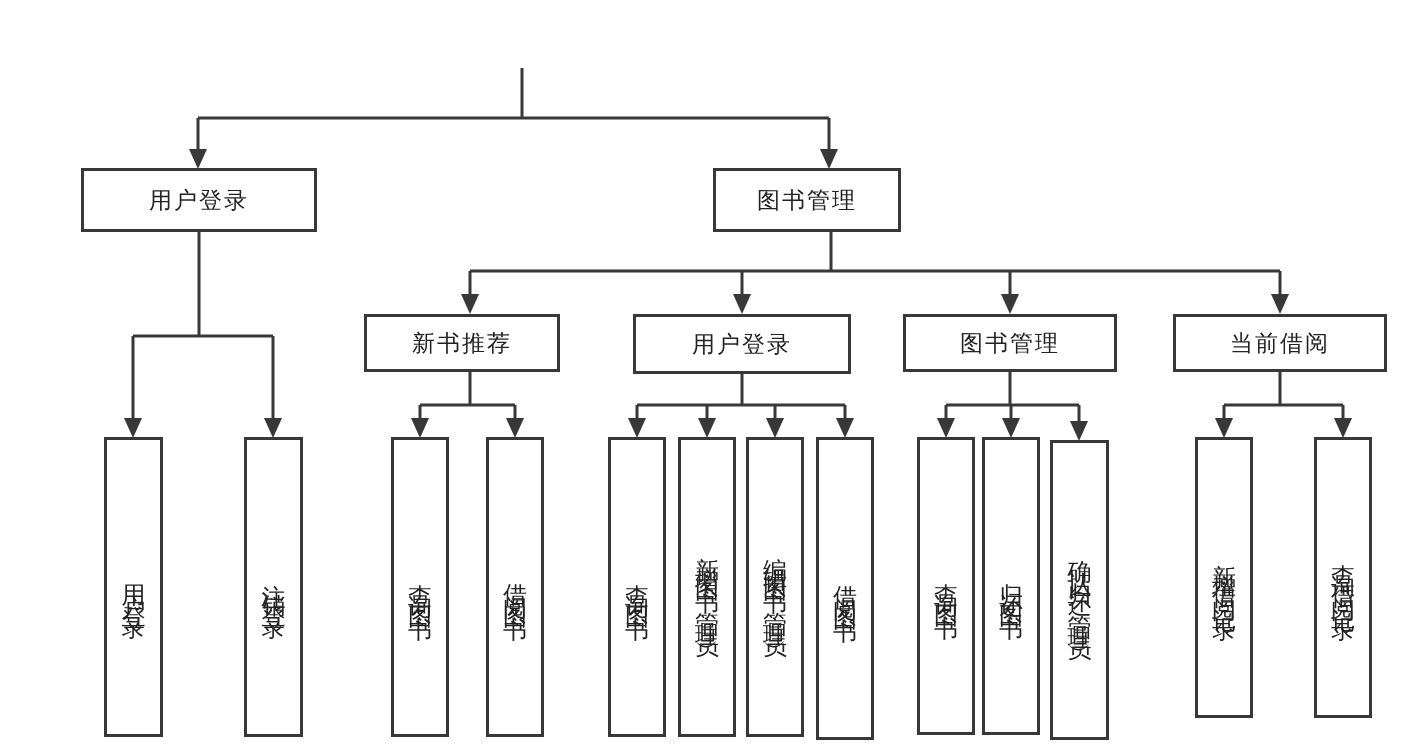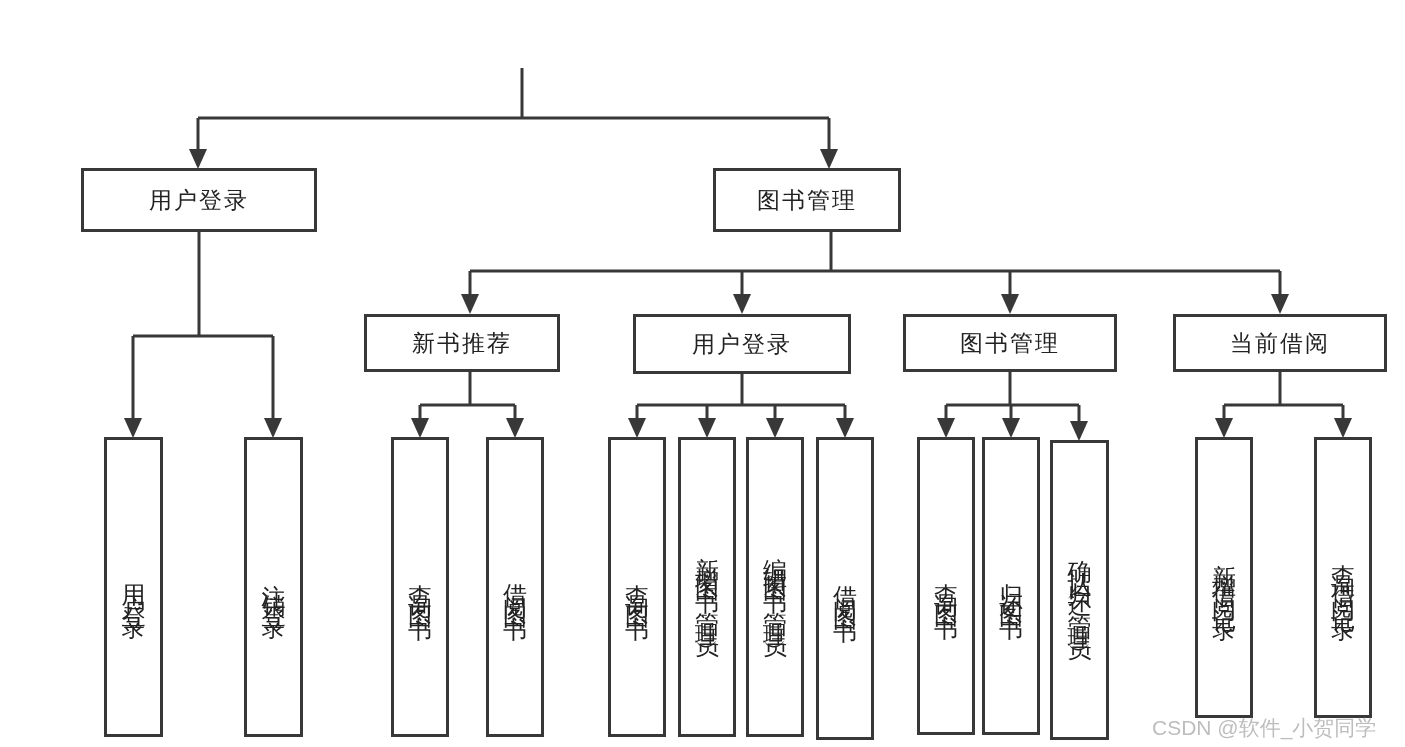--- a/index.html
+++ b/index.html
@@ -88,15 +88,14 @@
   <div class="box v-box" style="left:746px;top:437px;width:58px;height:300px;">编辑图书（管理员）</div>
   <div class="box v-box" style="left:816px;top:437px;width:58px;height:303px;">借阅图书</div>
 
   <div class="box v-box" style="left:917px;top:437px;width:58px;height:298px;">查询图书</div>
   <div class="box v-box" style="left:982px;top:437px;width:58px;height:298px;">归还图书</div>
   <div class="box v-box" style="left:1050px;top:440px;width:59px;height:300px;">确认归还（管理员）</div>
 
   <div class="box v-box" style="left:1195px;top:437px;width:58px;height:281px;">新增借阅记录</div>
   <div class="box v-box" style="left:1314px;top:437px;width:58px;height:281px;">查询借阅记录</div>
 
-  <div class="watermark">CSDN @软件_小贺同学</div>
 
 </div>
 
 </body></html>

